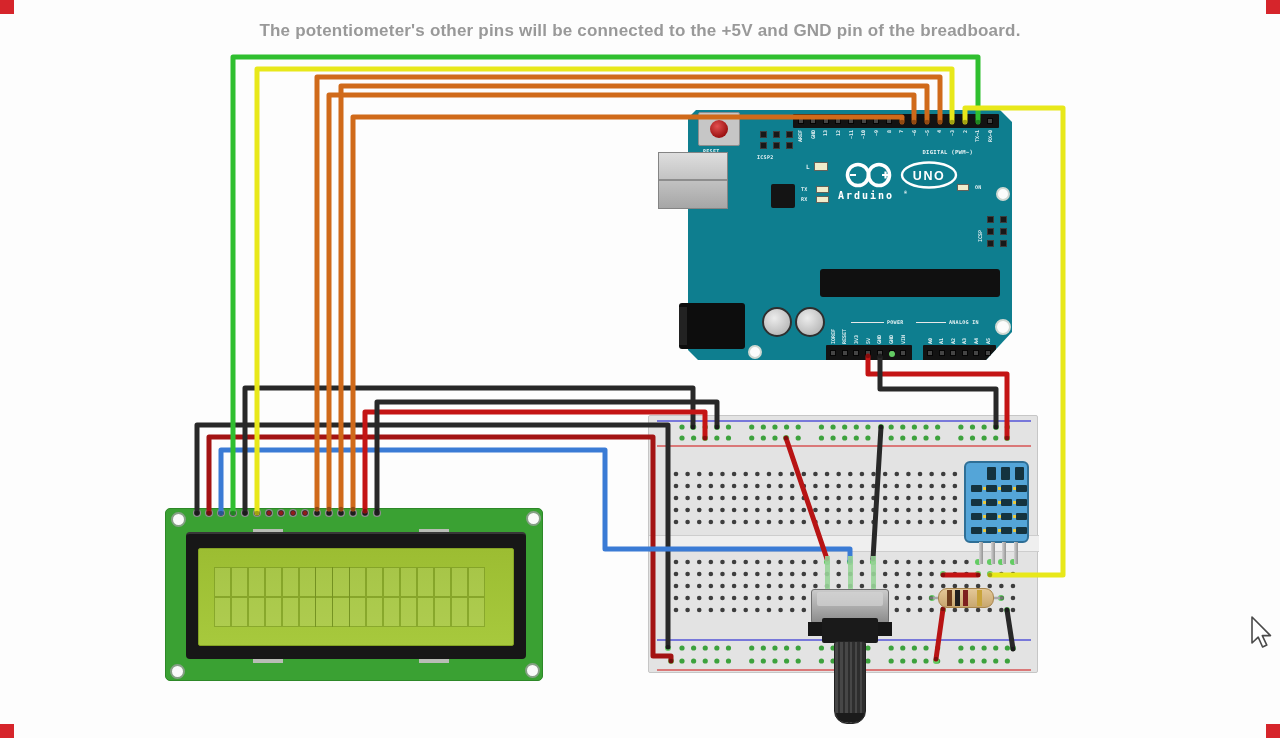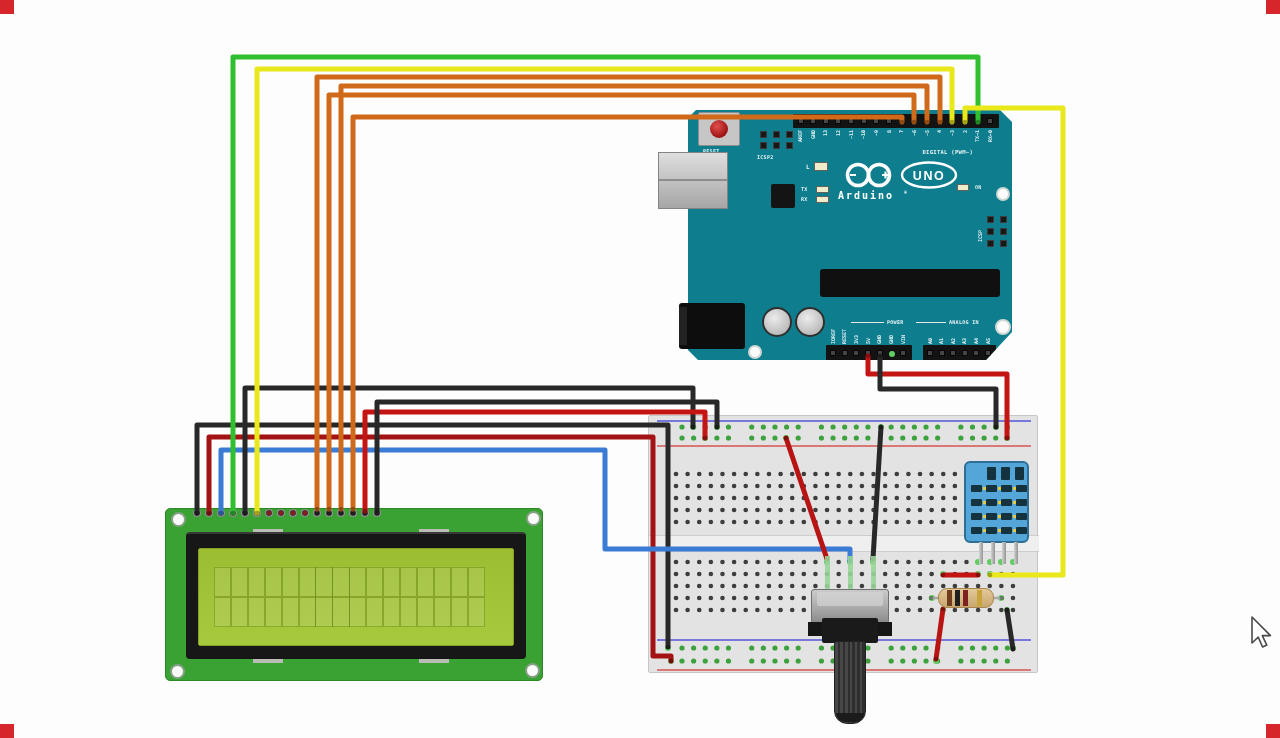--- a/index.html
+++ b/index.html
@@ -66,20 +66,21 @@
   #usb-seam{position:absolute;left:0;top:26px;width:68px;height:2px;background:#8d8d8d;}
   #powerjack{position:absolute;left:679px;top:303px;width:66px;height:46px;background:#0d0d0d;border-radius:3px;}
   #jack-face{position:absolute;left:0;top:4px;width:8px;height:38px;background:#222;}
   .wline{position:absolute;height:1px;background:#e8e8e8;}
 </style>
 </head>
 <body>
 
 <div id="stage">
 
+  <div id="caption">The potentiometer's other pins will be connected to the +5V and GND pin of the breadboard.</div>
 
   <div id="lcd">
     <div class="lcdhole" style="left:5px;top:3px"></div>
     <div class="lcdhole" style="left:360px;top:2px"></div>
     <div class="lcdhole" style="left:4px;top:155px"></div>
     <div class="lcdhole" style="left:359px;top:154px"></div>
     <div class="lcdtab" style="left:87px;top:20px"></div>
     <div class="lcdtab" style="left:253px;top:20px"></div>
     <div class="lcdtab" style="left:87px;top:149px"></div>
     <div class="lcdtab" style="left:253px;top:149px"></div>

